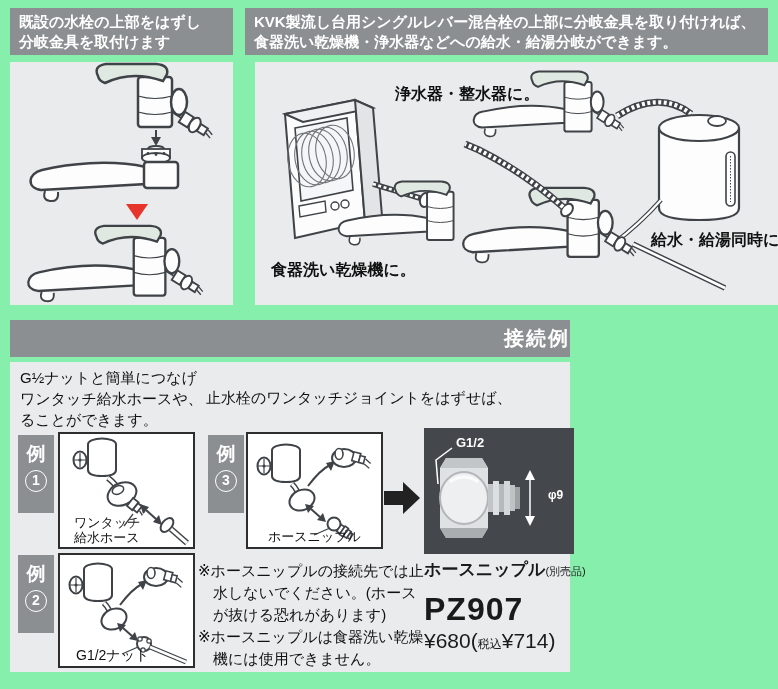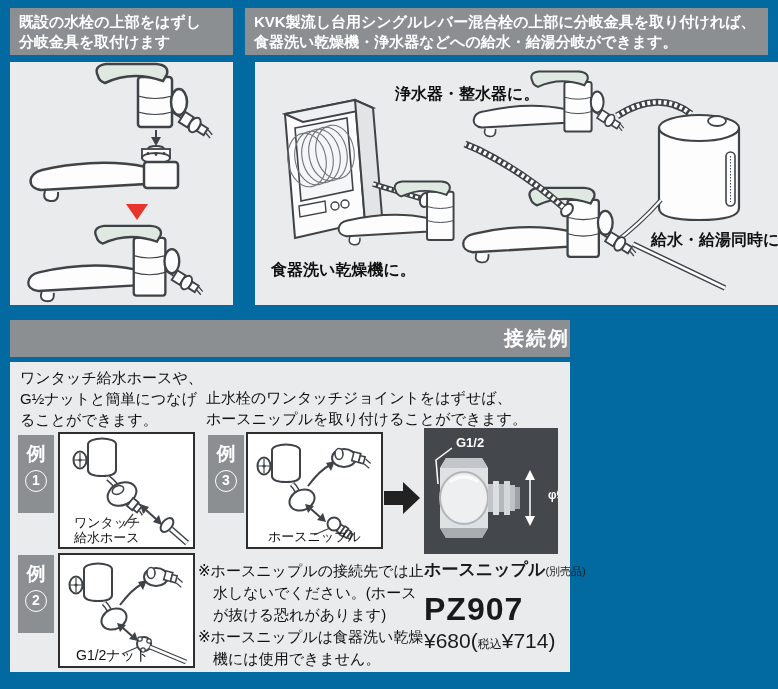--- a/index.html
+++ b/index.html
@@ -1,18 +1,18 @@
 <!DOCTYPE html>
 <html><head>
 <meta charset="utf-8">
 <style>
   * { margin:0; padding:0; box-sizing:border-box; }
   html,body { background:#fff; }
   body { font-family:"Liberation Sans","DejaVu Sans",sans-serif; color:#1a1a1a; }
-  .page { position:relative; width:778px; height:689px; background:#0369a1; overflow:hidden;padding-left:44px; }
+  .page { position:relative; width:778px; height:689px; background:#86efac; overflow:hidden;padding-left:44px; }
   .abs { position:absolute; }
   .hdr { background:#8b8f92; color:#fff; font-weight:bold; font-size:15px; line-height:20px; padding:4px 9px; }
   .panel { background:#e9ebec; }
   .secbar { background:#8b8f92; color:#fff; font-size:20px; font-weight:bold; line-height:37px; padding-left:13px; letter-spacing:2px; }
   .lead { font-size:15px; line-height:21px; color:#111; white-space:nowrap; }
   .jp-label { font-size:16px; font-weight:bold; color:#111; white-space:nowrap; }
   .extab { background:#8b8f92; color:#fff; width:36px; height:78px; text-align:center; }
   .extab .ex-kanji { font-size:19px; font-weight:bold; margin-top:8px; line-height:22px; }
   .num-circle { width:22px; height:22px; border:1.5px solid #fff; border-radius:50%; margin:5px auto 0; font-size:14px; line-height:19px; font-weight:bold; }
   .exbox { background:#fff; border:2px solid #2e2e2e; }
@@ -177,28 +177,27 @@
     <div class="abs jp-label" style="left:140px;top:22px;">浄水器・整水器に。</div>
     <div class="abs jp-label" style="left:16px;top:198px;">食器洗い乾燥機に。</div>
     <div class="abs jp-label" style="left:396px;top:168px;">給水・給湯同時に。</div>
   </div>
 
   <div class="abs secbar" style="left:10px;top:320px;width:560px;height:37px;text-align:right;">接続例</div>
 
   <div class="abs panel" style="left:10px;top:362px;width:560px;height:310px;">
 
     <div class="abs lead" style="left:10px;top:5px;">
+      <div>G½ナットと簡単につなげ</div>
       <div>ワンタッチ給水ホースや、</div>
-      <div>G½ナットと簡単につなげ</div>
       <div>ることができます。</div>
     </div>
 
     <div class="abs lead" style="left:196px;top:25px;">
       <div>止水栓のワンタッチジョイントをはずせば、</div>
-      <div>ホースニップルを取り付けることができます。</div>
     </div>
 
     <div class="abs extab" style="left:8px;top:73px;">
       <div class="ex-kanji">例</div>
       <div class="num-circle">1</div>
     </div>
     <div class="abs exbox" style="left:48px;top:70px;width:137px;height:117px;">
       <svg width="133" height="113" viewBox="0 0 133 113">
         <use href="#g-valve" x="16" y="2"></use>
         <path d="M48 44 Q56 50 58 56" stroke="#3f4347" stroke-width="6" fill="none"></path>
@@ -296,21 +295,21 @@
       </svg>
       <div class="exlabel" style="left:20px;bottom:3px;">
         <div>ホースニップル</div>
       </div>
     </div>
 
     <svg class="abs" style="left:374px;top:120px;" width="36" height="32" viewBox="0 0 36 32">
       <polygon points="0,9 19,9 19,0 36,16 19,32 19,23 0,23" fill="#222"></polygon>
     </svg>
 
-    <div class="abs photo" style="left:414px;top:66px;width:134px;height:126px;">
+    <div class="abs photo" style="left:414px;top:66px;width:150px;height:126px;">
       <svg width="134" height="126" viewBox="0 0 134 126">
         <rect width="134" height="126" fill="#44484c"></rect>
         <polyline points="28,20 12,32 14,56" stroke="#fff" stroke-width="1.5" fill="none"></polyline>
         <path d="M22 30 L58 30 L64 40 L64 100 L58 110 L22 110 L16 100 L16 40 Z" fill="#d7dadc"></path>
         <path d="M22 30 h36 l6 10 h-48 z" fill="#c2c6c9"></path>
         <rect x="16" y="40" width="48" height="60" fill="#dfe2e4"></rect>
         <path d="M22 110 h36 l6 -10 h-48 z" fill="#a9adb0"></path>
         <ellipse cx="40" cy="70" rx="24" ry="26" fill="#edeff1"></ellipse>
         <ellipse cx="40" cy="70" rx="24" ry="26" fill="none" stroke="#b2b6b9" stroke-width="2"></ellipse>
         <path d="M26 54 a24 26 0 0 1 28 0" stroke="#fafbfb" stroke-width="3" fill="none"></path>

